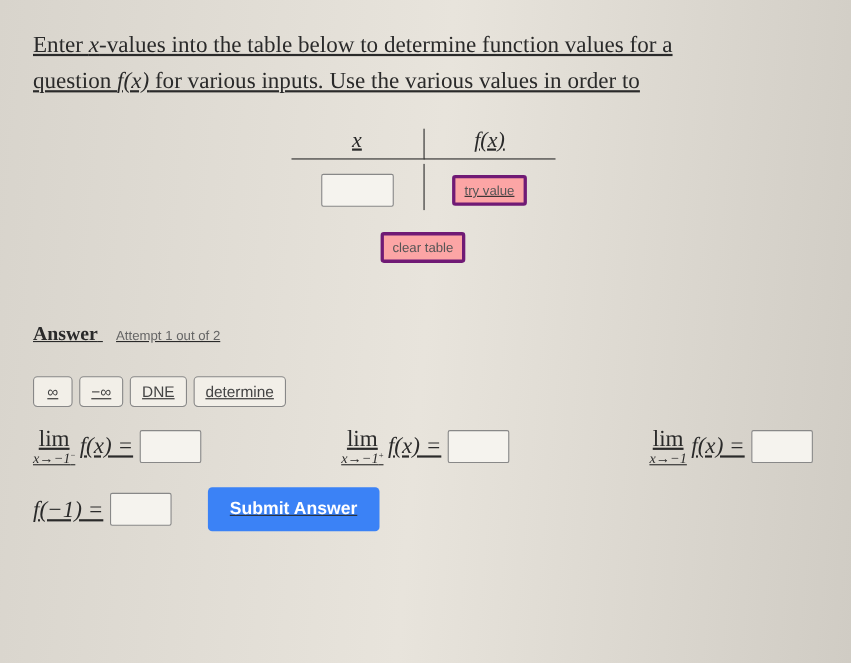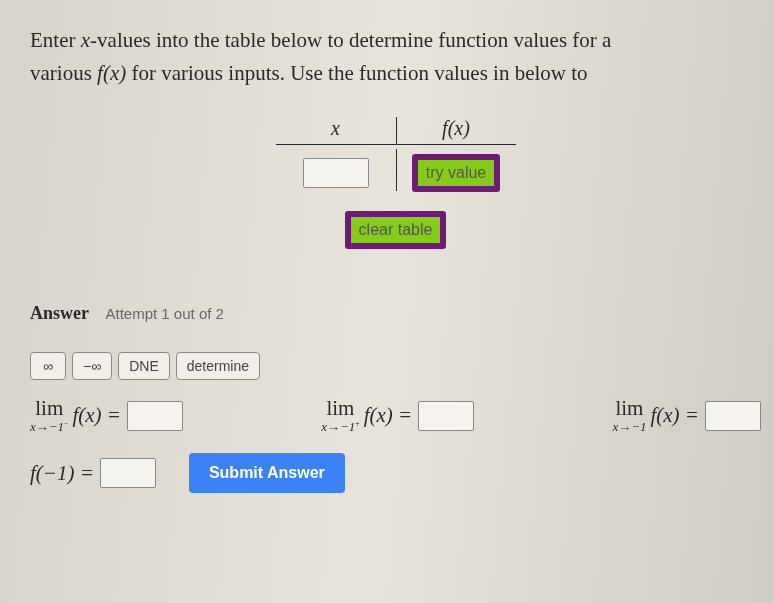--- a/index.html
+++ b/index.html
@@ -7,21 +7,22 @@
     margin: 0;
     padding: 0;
     font-family: Georgia, 'Times New Roman', serif;
     background: linear-gradient(95deg, #d8d4cc 0%, #e8e4dc 50%, #d0ccc4 100%);
     width: 774px;
     height: 603px;
     overflow: hidden;
     color: #2a2a2a;
   }
   .page {
-    padding: 24px 13px 16px 30px;
+    padding: 24px 35px 16px 30px;
+    text-decoration: underline;
   }
   .instructions {
     font-size: 21px;
     line-height: 1.55;
     margin-bottom: 24px;
   }
   .math-var { font-style: italic; font-family: 'Times New Roman', serif; }
   .table-area {
     display: flex;
     flex-direction: column;
@@ -40,35 +41,35 @@
   .fn-table .cx { height: 100%; width: 100%; display:flex; align-items:center; justify-content:center; padding-top:6px;}
   .fn-table .cfx { height: 100%; width: 100%; border-left: 1.5px solid #2a2a2a; display:flex; align-items:center; justify-content:center; padding-top:6px;}
   .x-input {
     width: 66px; height: 30px;
     border: 1px solid #888;
     background: #f5f3ee;
     border-radius: 2px;
   }
   .small-btn {
     font-family: Arial, sans-serif;
-    font-size: 16px;
+    font-size: 12px;
     color: #555;
-    background: #84cc16;
-    border: 6px solid #701a75;
+    background: #fca5a5;
+    border: 3px solid #701a75;
     border-radius: 3px;
     padding: 4px 8px;
     cursor: pointer;
   }
   .clear-btn-wrap { margin-top: 20px; }
   .answer-header {
     font-size: 18px;
     margin-bottom: 28px;
   }
   .answer-header .bold { font-weight: bold; }
-  .answer-header .attempt { color: #666; font-size: 15px; margin-left: 12px; font-family: Arial, sans-serif;}
+  .answer-header .attempt { color: #666; font-size: 12px; margin-left: 12px; font-family: Arial, sans-serif;}
   .symbol-row {
     display: flex;
     gap: 6px;
     margin-bottom: 18px;
   }
   .sym-btn {
     font-family: Arial, sans-serif;
     font-size: 14px;
     color: #444;
     background: #f2efe8;
@@ -126,21 +127,21 @@
   }
   .sup { font-size: 0.6em; vertical-align: super; }
 </style>
 </head>
 <body>
 
 <div class="page">
 
   <div class="instructions">
     <span>Enter </span><span class="math-var">x</span><span>-values into the table below to determine function values for a</span><br>
-    <span>various </span><span class="math-var">f(x)</span><span> for various inputs. Use the function values in below to</span><br>
+    <span>question </span><span class="math-var">f(x)</span><span> for various inputs. Use the various values in order to</span><br>
   </div>
 
   <div class="table-area">
     <div class="fn-table">
       <div class="hx"><span class="math-var">x</span></div>
       <div class="hfx"><span class="math-var">f(x)</span></div>
       <div class="cx">
           <input type="text" class="x-input" style="">
         </div>
       <div class="cfx">

